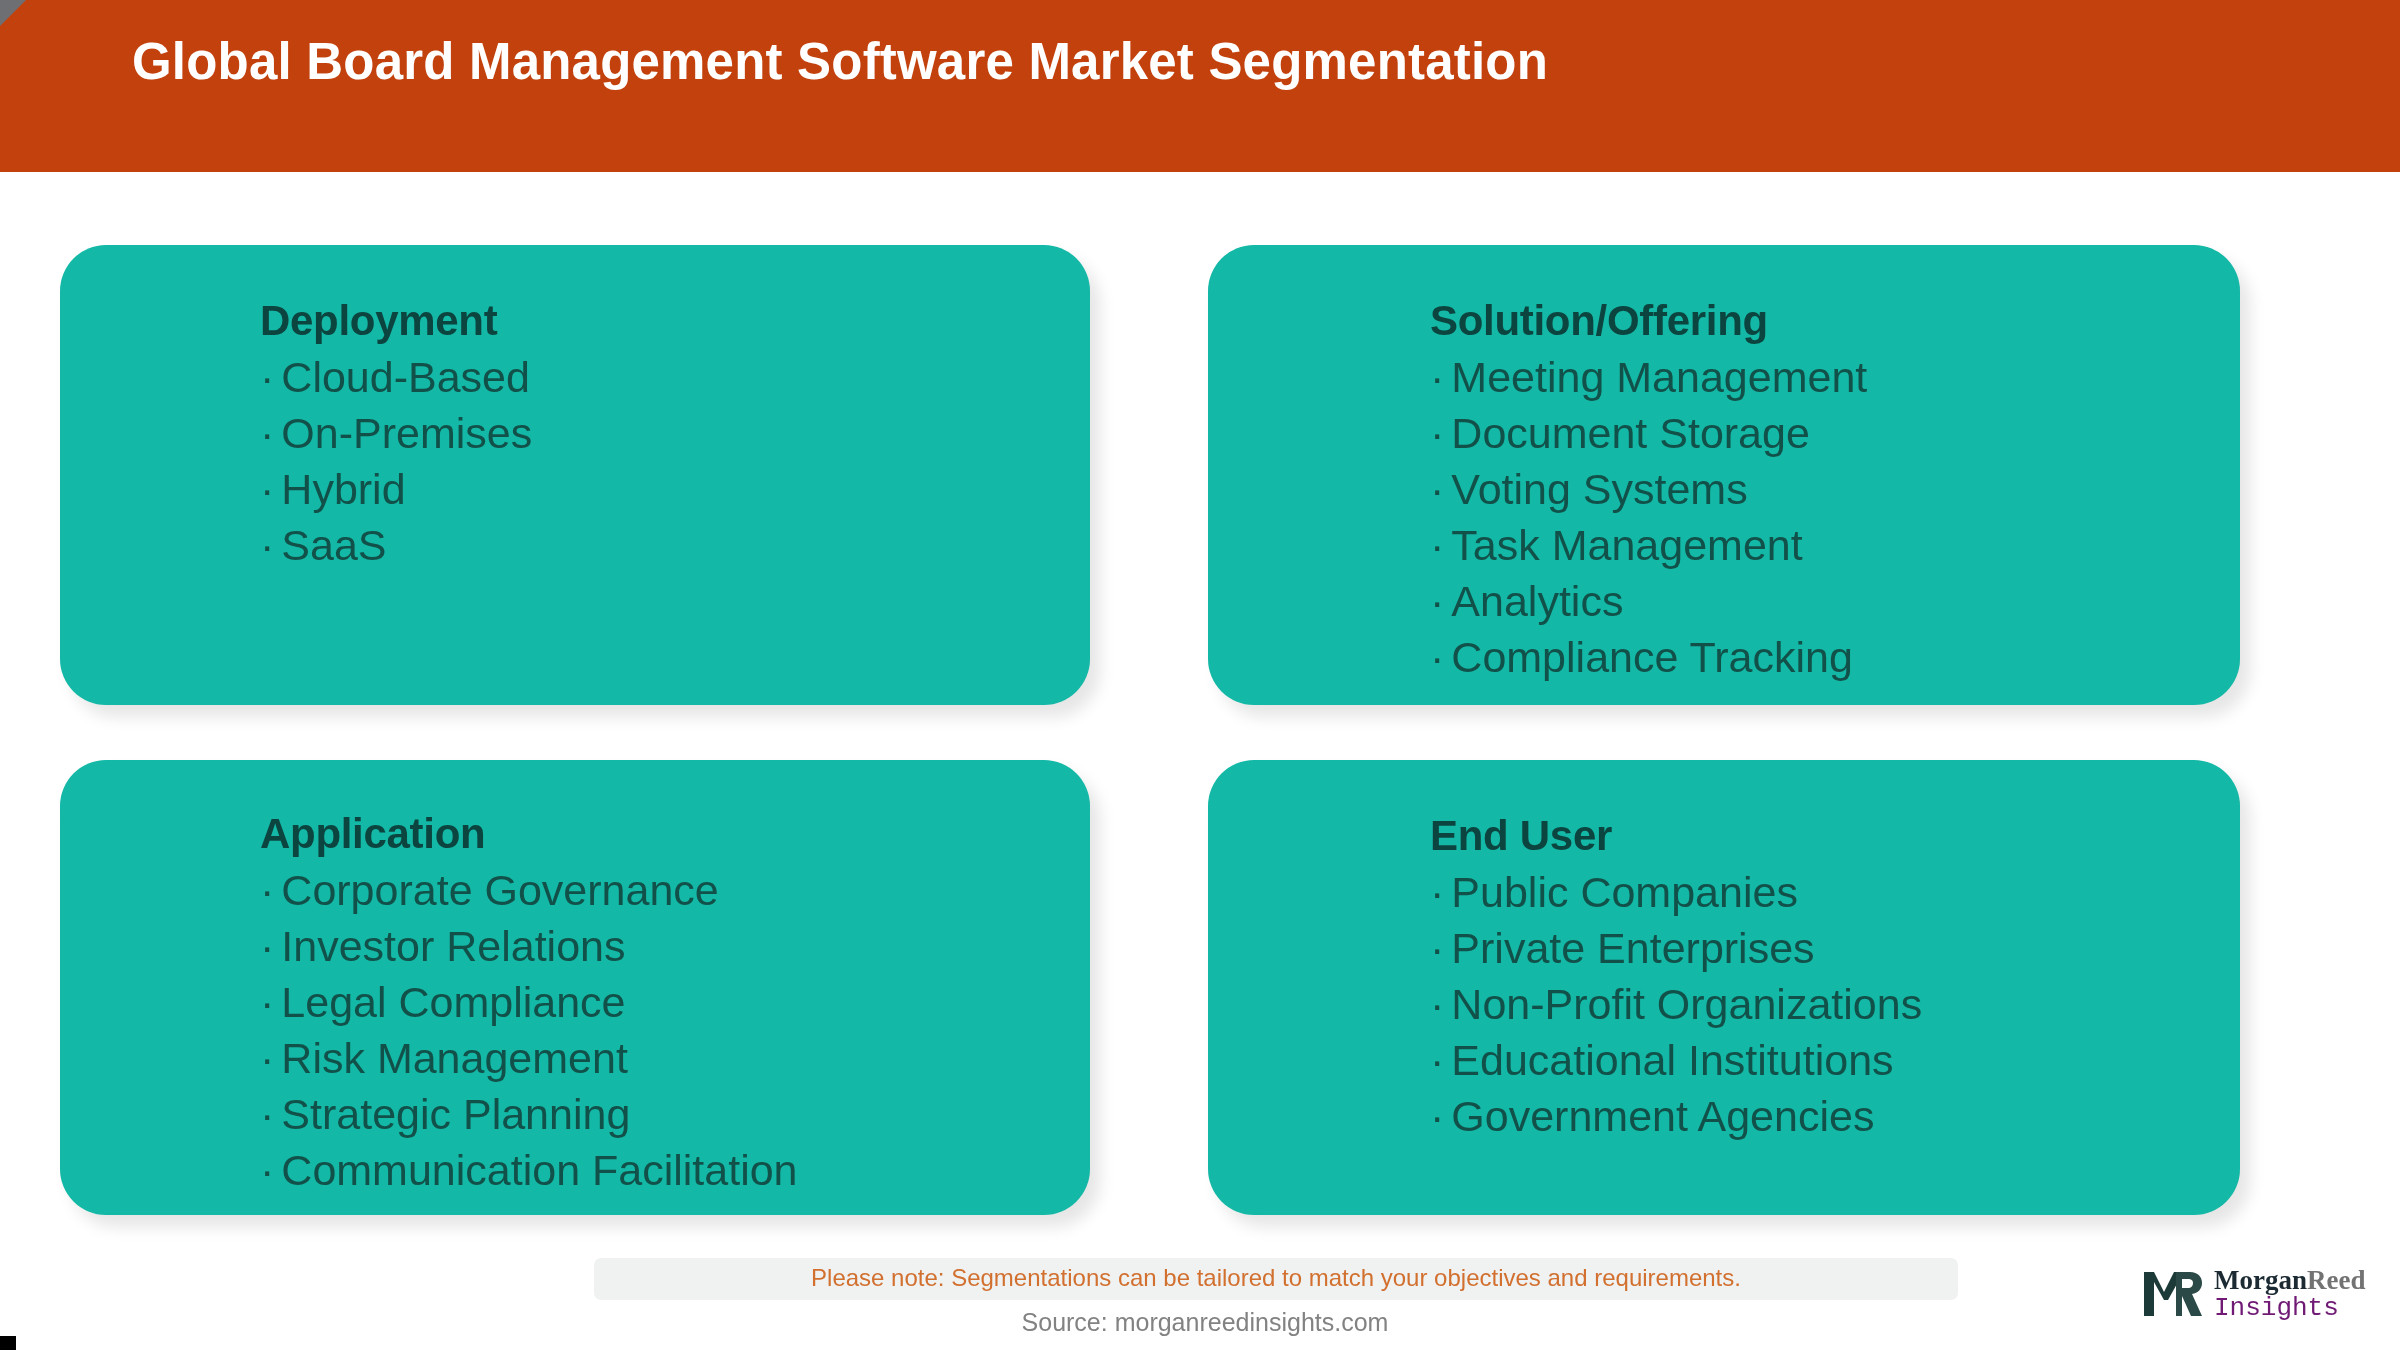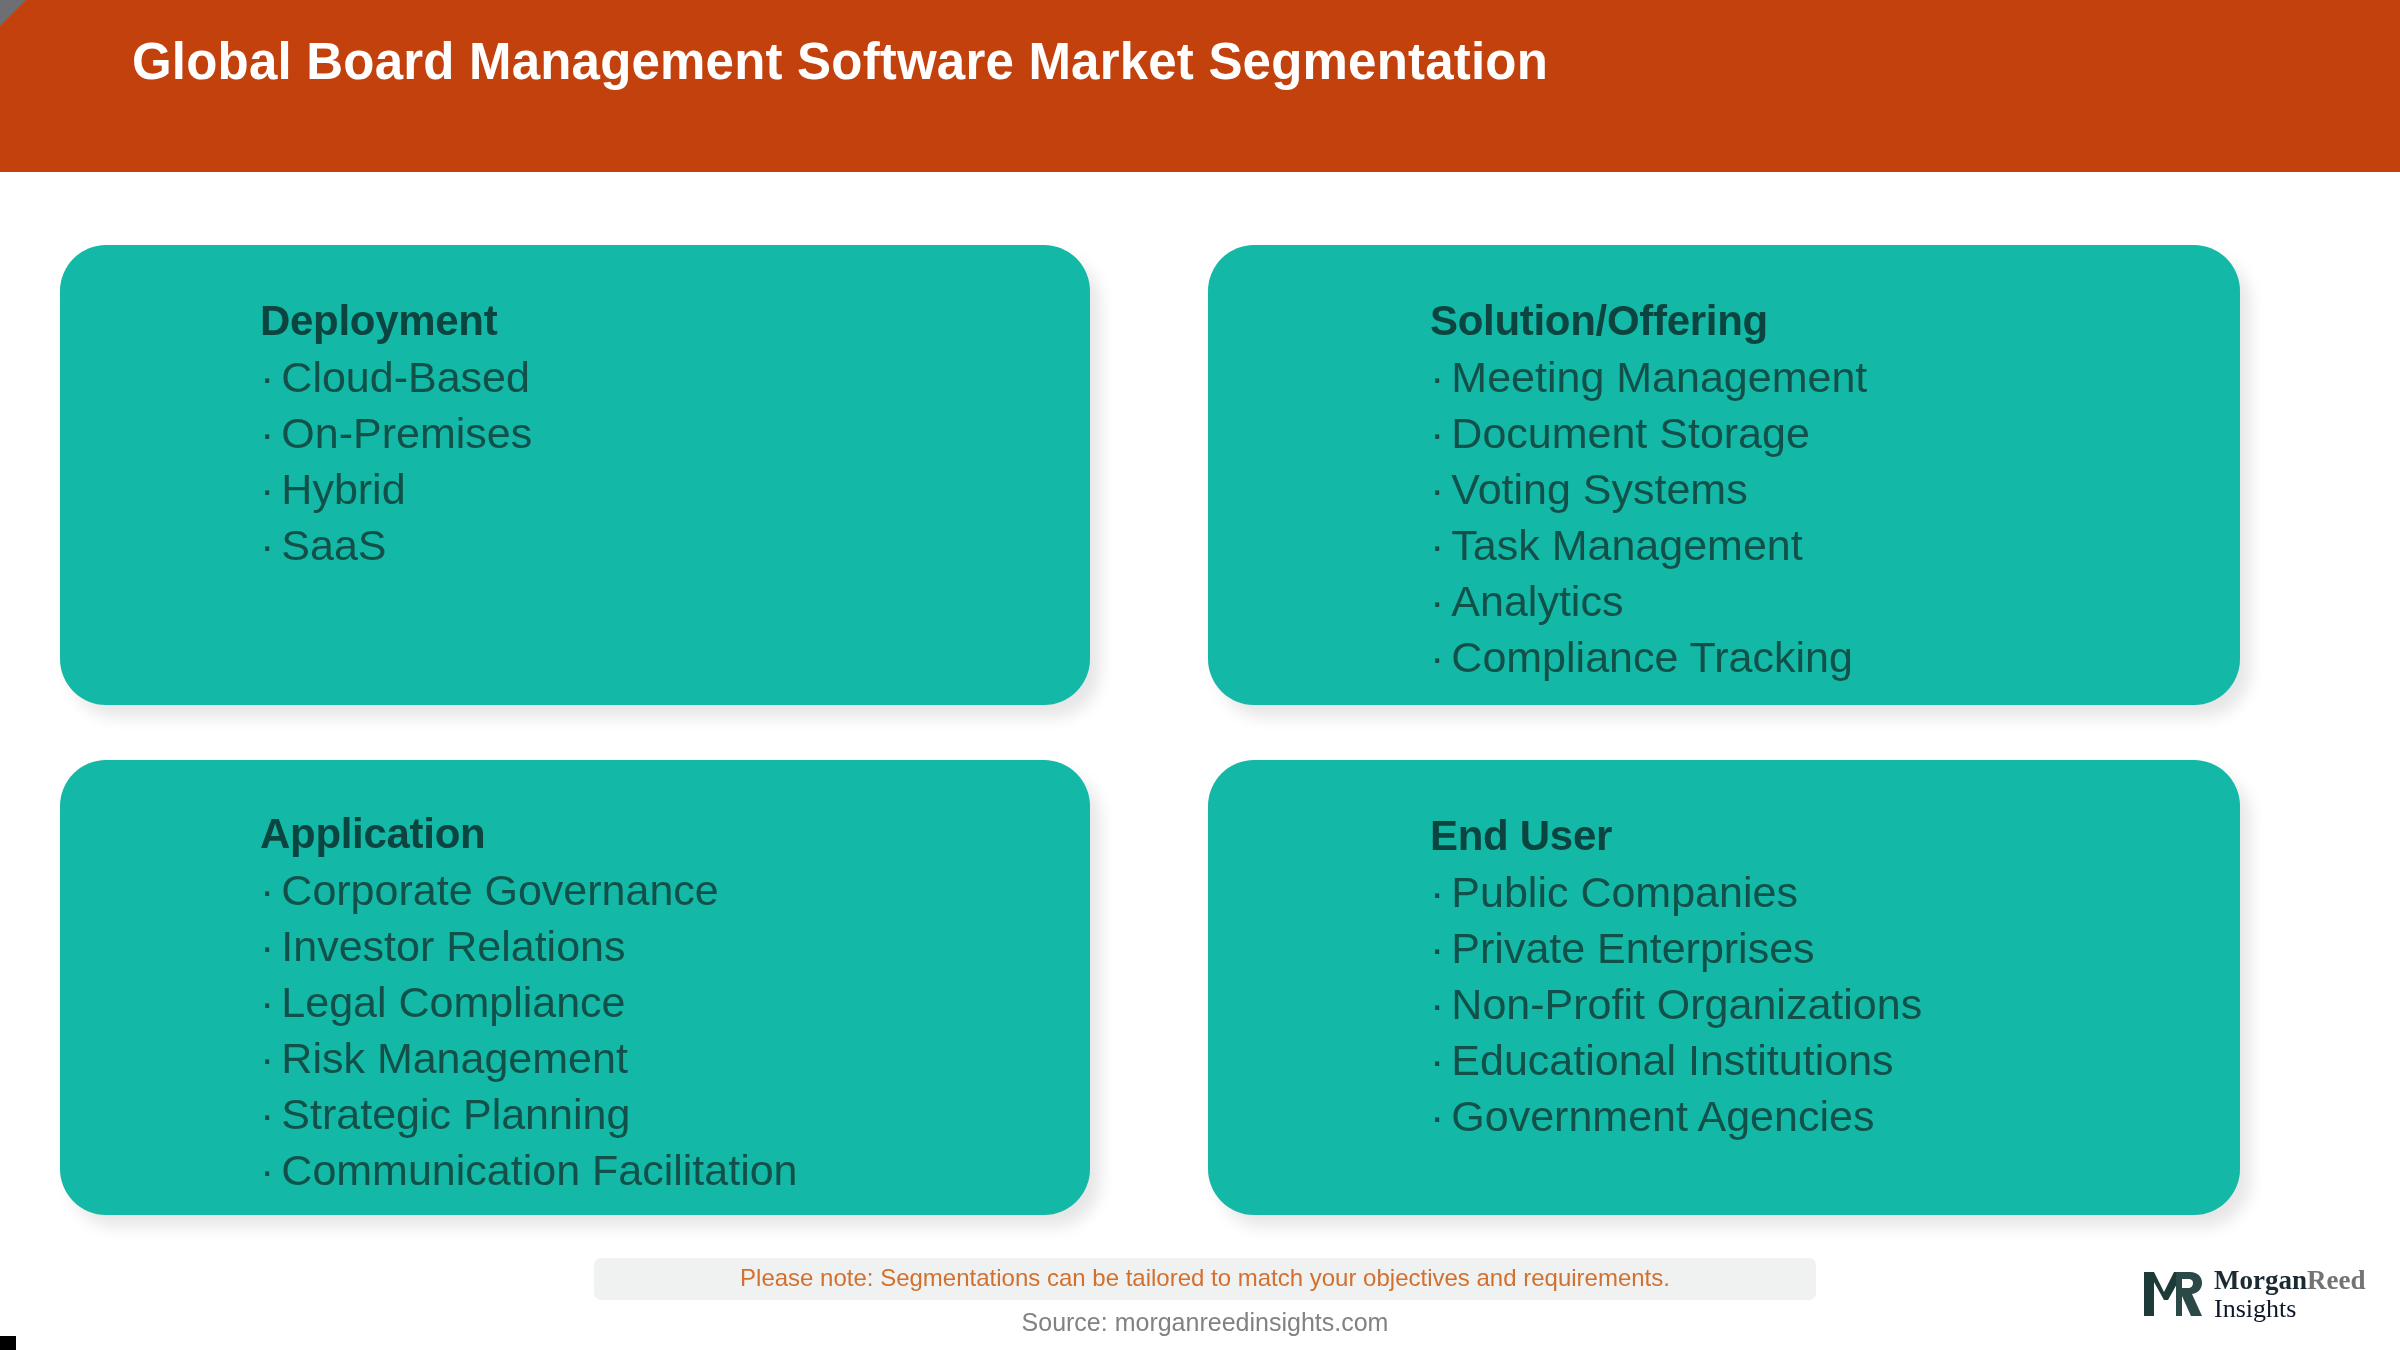--- a/index.html
+++ b/index.html
@@ -90,21 +90,21 @@
   .bullet {
     display: inline-block;
     margin-right: 7px;
   }
 
   
   .note-pill {
     position: absolute;
     left: 594px;
     top: 1258px;
-    width: 1222px;
+    width: 1364px;
     height: 42px;
     background: #f0f1f1;
     border-radius: 7px;
   }
   .note-text {
     position: absolute;
     left: 0;
     right: 0;
     top: 6px;
     text-align: center;
@@ -146,23 +146,23 @@
   .logo-line1 {
     font-family: "Liberation Serif", serif;
     font-size: 27px;
     font-weight: bold;
     color: #1c2b33;
     line-height: 1.05;
     white-space: nowrap;
   }
   .logo-line1 .reed { color: #737373; }
   .logo-line2 {
-    font-family: Liberation Serif, serif;
+    font-family: Liberation Mono, monospace;
     font-size: 26px;
-    color: #0f172a;
+    color: #701a75;
     line-height: 1.15;
     white-space: nowrap;
   }
 
   .bottom-mark {
     position: absolute;
     left: 0;
     top: 1336px;
     width: 16px;
     height: 14px;

